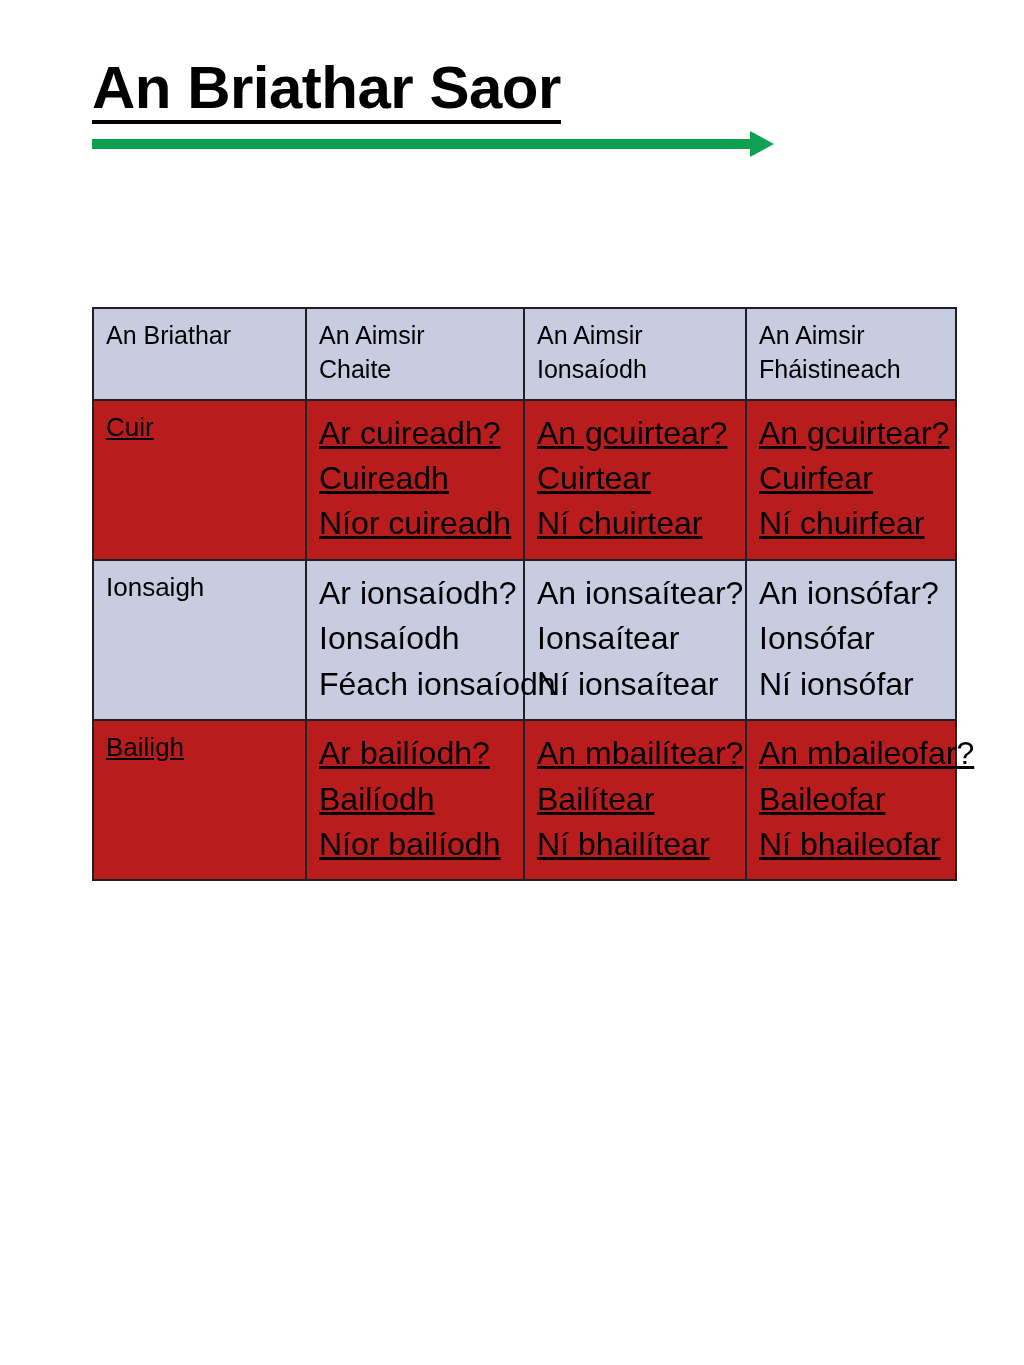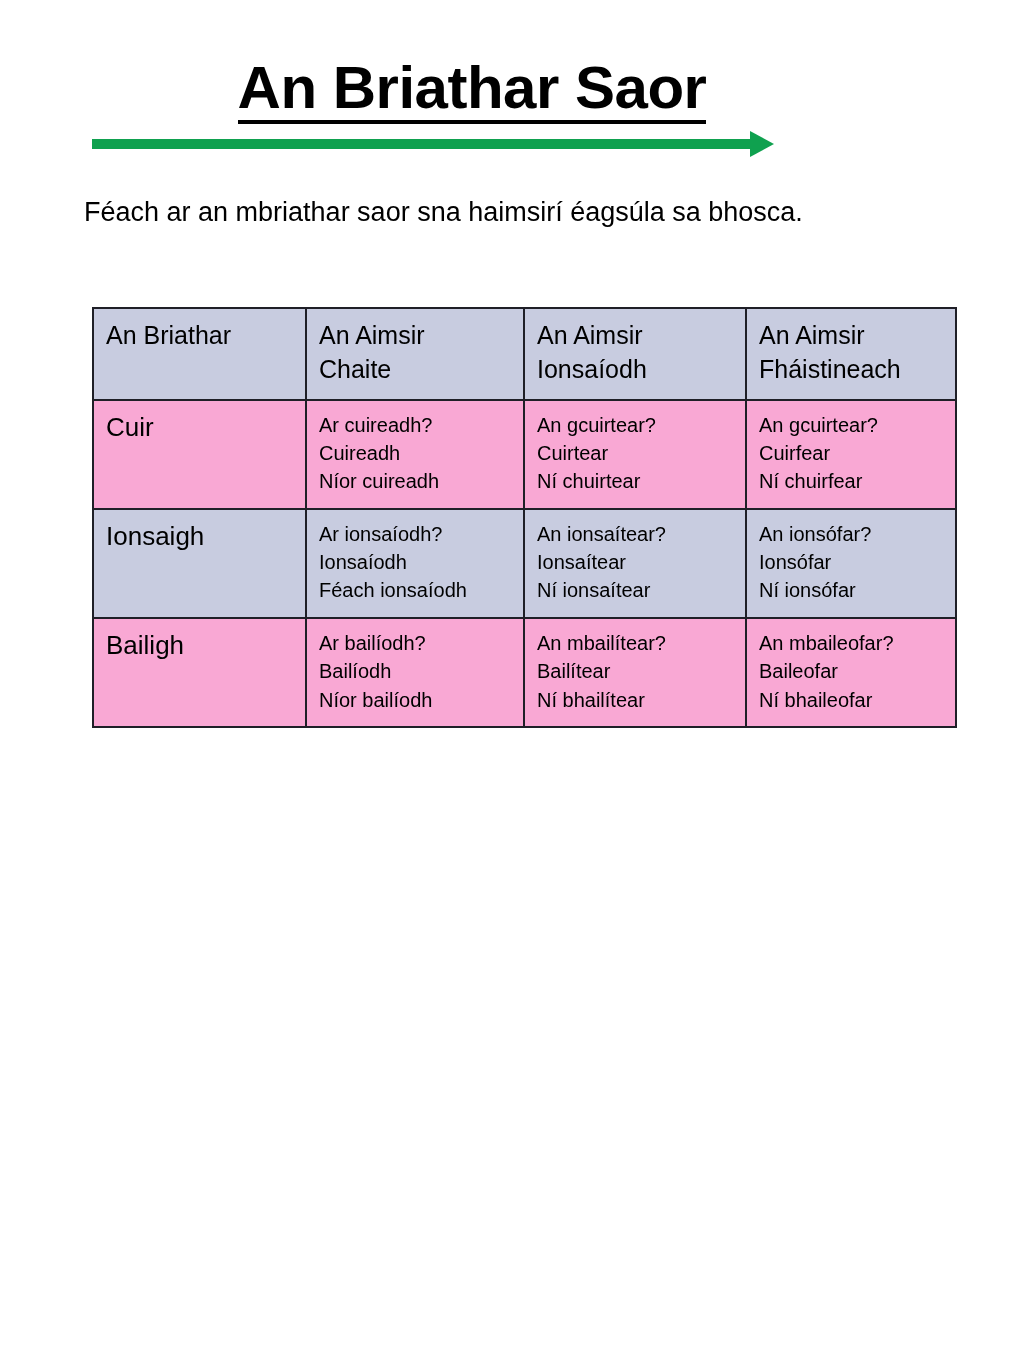--- a/index.html
+++ b/index.html
@@ -21,21 +21,20 @@
     inset: 0;
     background: #ffffff;
   }
 
   
   .title-block {
     position: absolute;
     left: 92px;
     top: 58px;
     width: 760px;
-    text-align: center;
   }
   .title-text {
     font-size: 60px;
     font-weight: bold;
     letter-spacing: -0.5px;
     line-height: 1.0;
     color: #000000;
     display: inline-block;
     border-bottom: 4px solid #000000;
     padding-bottom: 2px;
@@ -100,55 +99,54 @@
     padding: 10px 10px 12px 12px;
     text-align: left;
     font-weight: normal;
   }
   col.c1 { width: 213px; }
   col.c2 { width: 218px; }
   col.c3 { width: 222px; }
   col.c4 { width: 210px; }
 
   tr.shade-dark td, tr.shade-dark th { background: #C8CCE0; }
-  tr.shade-light td { background: #f9a8d4; }
+  tr.shade-light td { background: #b91c1c; text-decoration: underline; }
 
   .hdr-cell {
     font-size: 25px;
     line-height: 1.35;
     padding-top: 12px;
   }
   .verb-cell {
     font-size: 26px;
     line-height: 1.3;
     padding-top: 12px;
   }
   .form-cell {
-    font-size: 20px;
+    font-size: 32px;
     line-height: 1.42;
     padding-top: 13px;
   }
   .form-cell div { white-space: nowrap; }
   .hdr-cell span { display: block; }
 </style>
 </head>
 <body>
 
 <div class="slide">
 
   <div class="title-block">
     <span class="title-text">An Briathar Saor</span>
   </div>
 
   <div class="arrow">
     <div class="arrow-shaft"></div>
     <div class="arrow-head"></div>
   </div>
 
-  <div class="subtitle">Féach ar an mbriathar saor sna haimsirí éagsúla sa bhosca.</div>
 
   <div class="table-wrap">
     <table class="verb-table">
       <colgroup>
         <col class="c1">
           <col class="c2">
           <col class="c3">
           <col class="c4">
       </colgroup>
       <thead>

